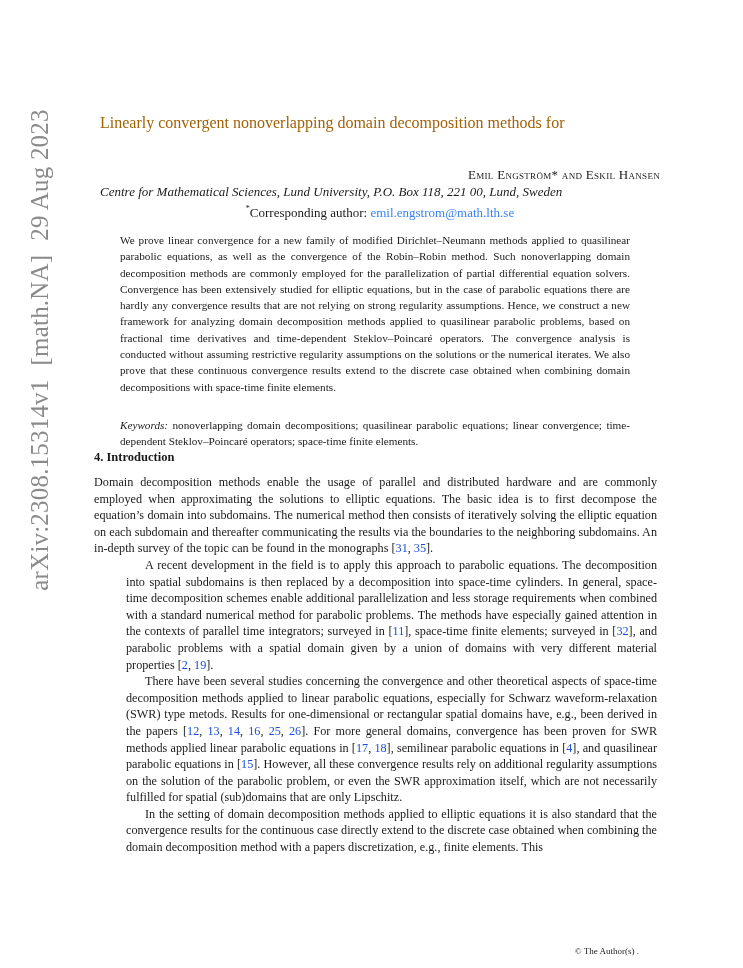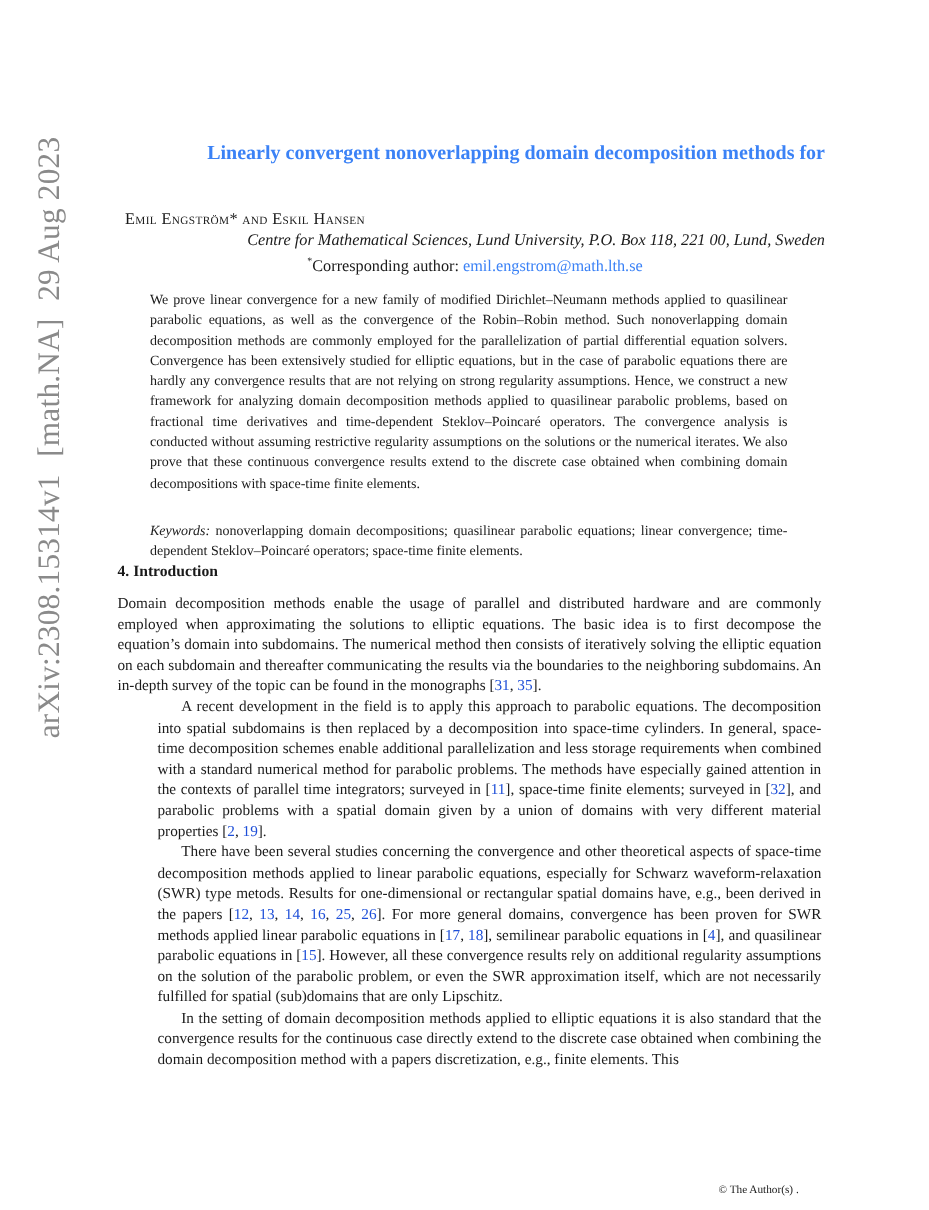--- a/index.html
+++ b/index.html
@@ -3,25 +3,25 @@
 <meta charset="utf-8">
 <style>
   html, body { margin: 0; padding: 0; background: #ffffff; }
   body { width: 743px; height: 968px; position: relative; overflow: hidden;
          font-family: "Liberation Serif", "DejaVu Serif", serif; color: #1a1a1a; }
   .sidebar-id { position: absolute; left: 12px; top: 10px; width: 55px; height: 680px; }
   .sidebar-id span { position: absolute; left: 50%; top: 50%; white-space: nowrap;
          transform: translate(-50%, -50%) rotate(-90deg);
          font-size: 25px; color: #8a8a8a; letter-spacing: 0.2px; }
   .sidebar-id .gap { display: inline-block; width: 14px; }
-  .title { position: absolute; left: 100px; width: 560px; top: 112px; text-align: right;
-           font-weight: bold; font-size: 16px; line-height: 21px; color: #3b82f6; }
-  .authors { position: absolute; left: 100px; width: 560px; top: 166px; text-align: left;
+  .title { position: absolute; left: 100px; width: 560px; top: 112px; text-align: left;
+           font-weight: normal; font-size: 16px; line-height: 21px; color: #a16207; }
+  .authors { position: absolute; left: 100px; width: 560px; top: 166px; text-align: right;
            font-size: 13px; line-height: 17px; font-variant: small-caps; letter-spacing: 0.3px; }
-  .affil { position: absolute; left: 100px; width: 560px; top: 183px; text-align: right;
+  .affil { position: absolute; left: 100px; width: 560px; top: 183px; text-align: left;
            font-size: 13px; line-height: 17px; font-style: italic; }
   .corr { position: absolute; left: 100px; width: 560px; top: 200px; text-align: center;
            font-size: 13px; line-height: 17px; }
   .corr sup { font-size: 8px; vertical-align: 6px; }
   .link { color: #3b82f6; }
   .abstract { position: absolute; left: 120px; width: 510px; top: 232px;
            font-size: 11.2px; line-height: 16.3px; text-align: justify; }
   .keywords { position: absolute; left: 120px; width: 510px; top: 417px;
            font-size: 11.2px; line-height: 16.3px; text-align: justify; }
   .keywords em { font-style: italic; }

